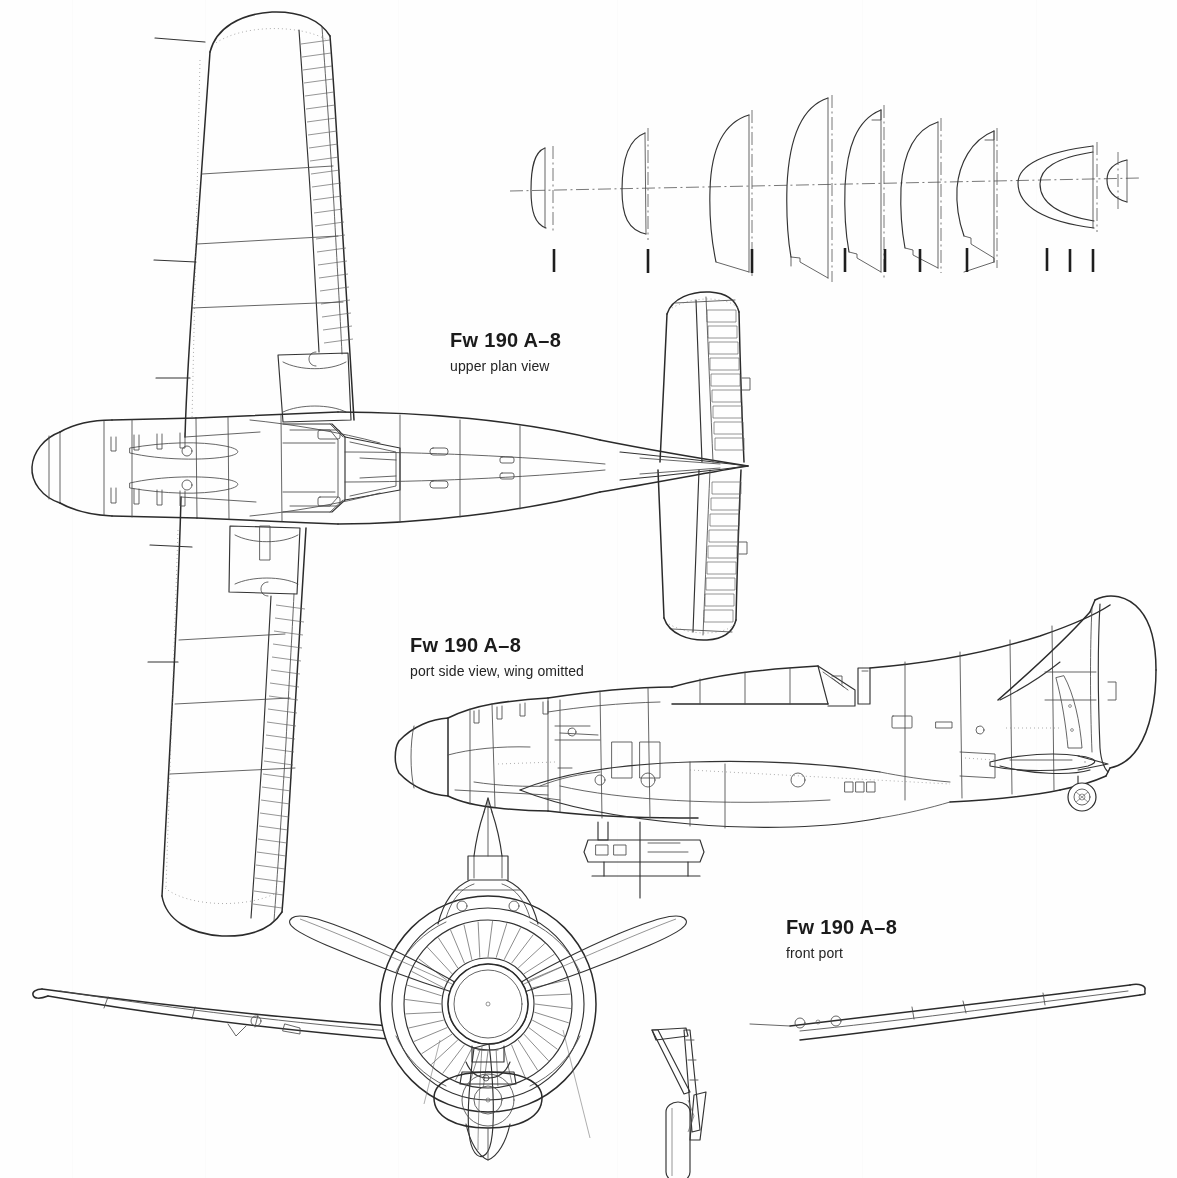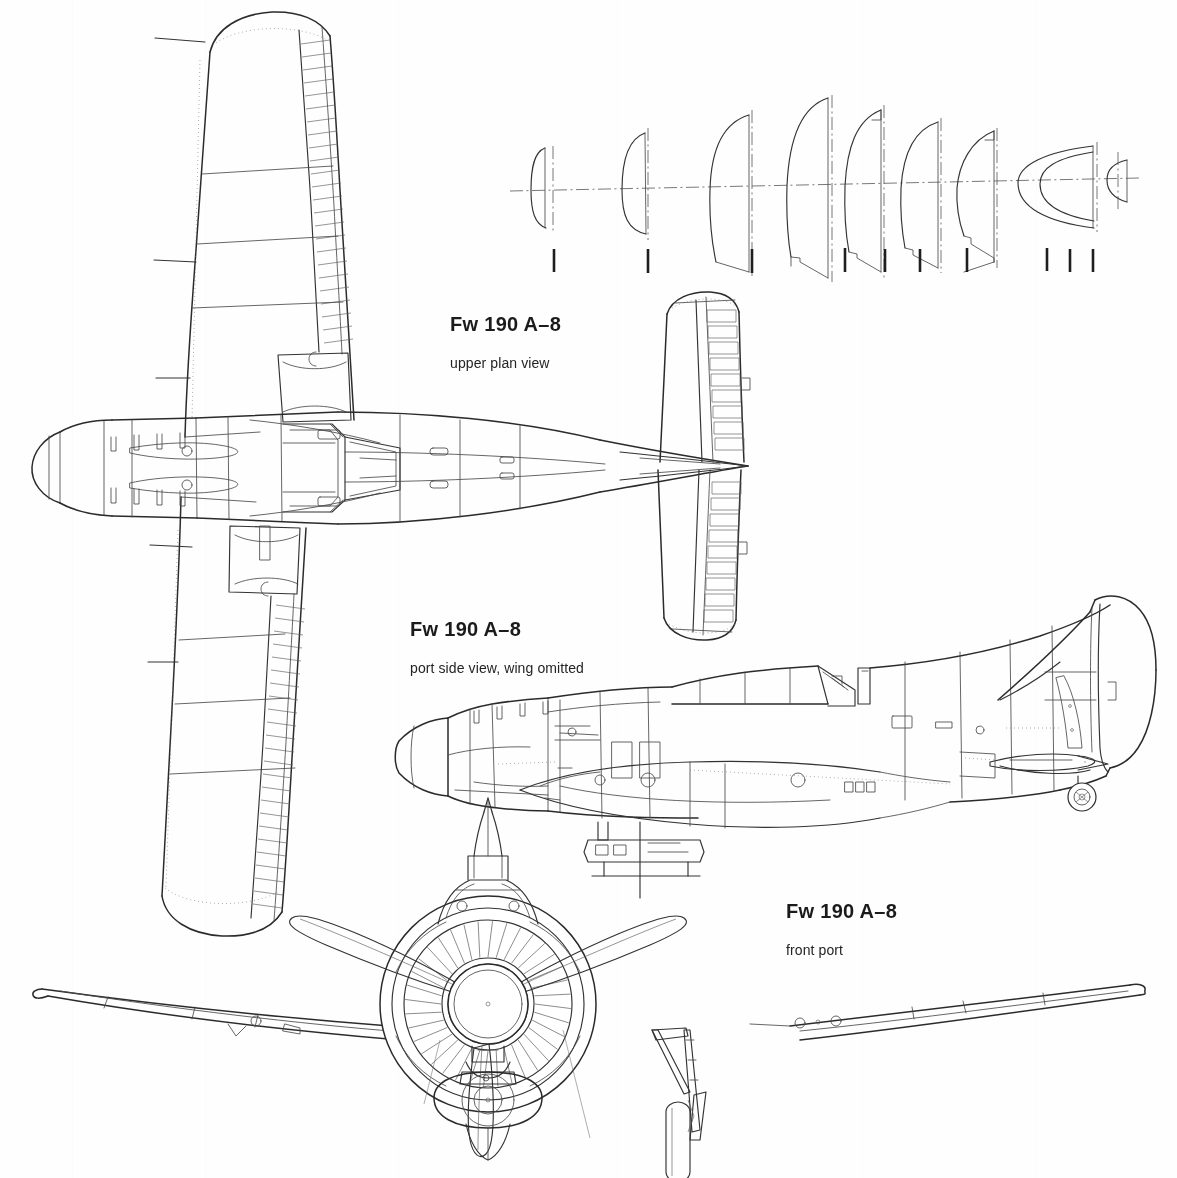--- a/index.html
+++ b/index.html
@@ -26,29 +26,30 @@
     position: absolute;
     white-space: nowrap;
   }
   .label-title {
     font-family: "Liberation Sans", sans-serif;
     font-weight: bold;
     font-size: 20px;
     letter-spacing: 0.3px;
     color: #1b1b1b;
     line-height: 1.05;
+    margin-top: 16px;
   }
   .label-sub {
     font-family: "Liberation Sans", sans-serif;
     font-weight: normal;
     font-size: 14px;
     letter-spacing: 0.1px;
     color: #242424;
     line-height: 1.2;
-    margin-top: 20px;
+    margin-top: 7px;
   }
   #label-plan  { left: 450px; top: 314px; }
   #label-side  { left: 410px; top: 619px; }
   #label-front { left: 786px; top: 901px; }
 
   
   .scanband {
     position: absolute;
     top: 0;
     width: 1px;

